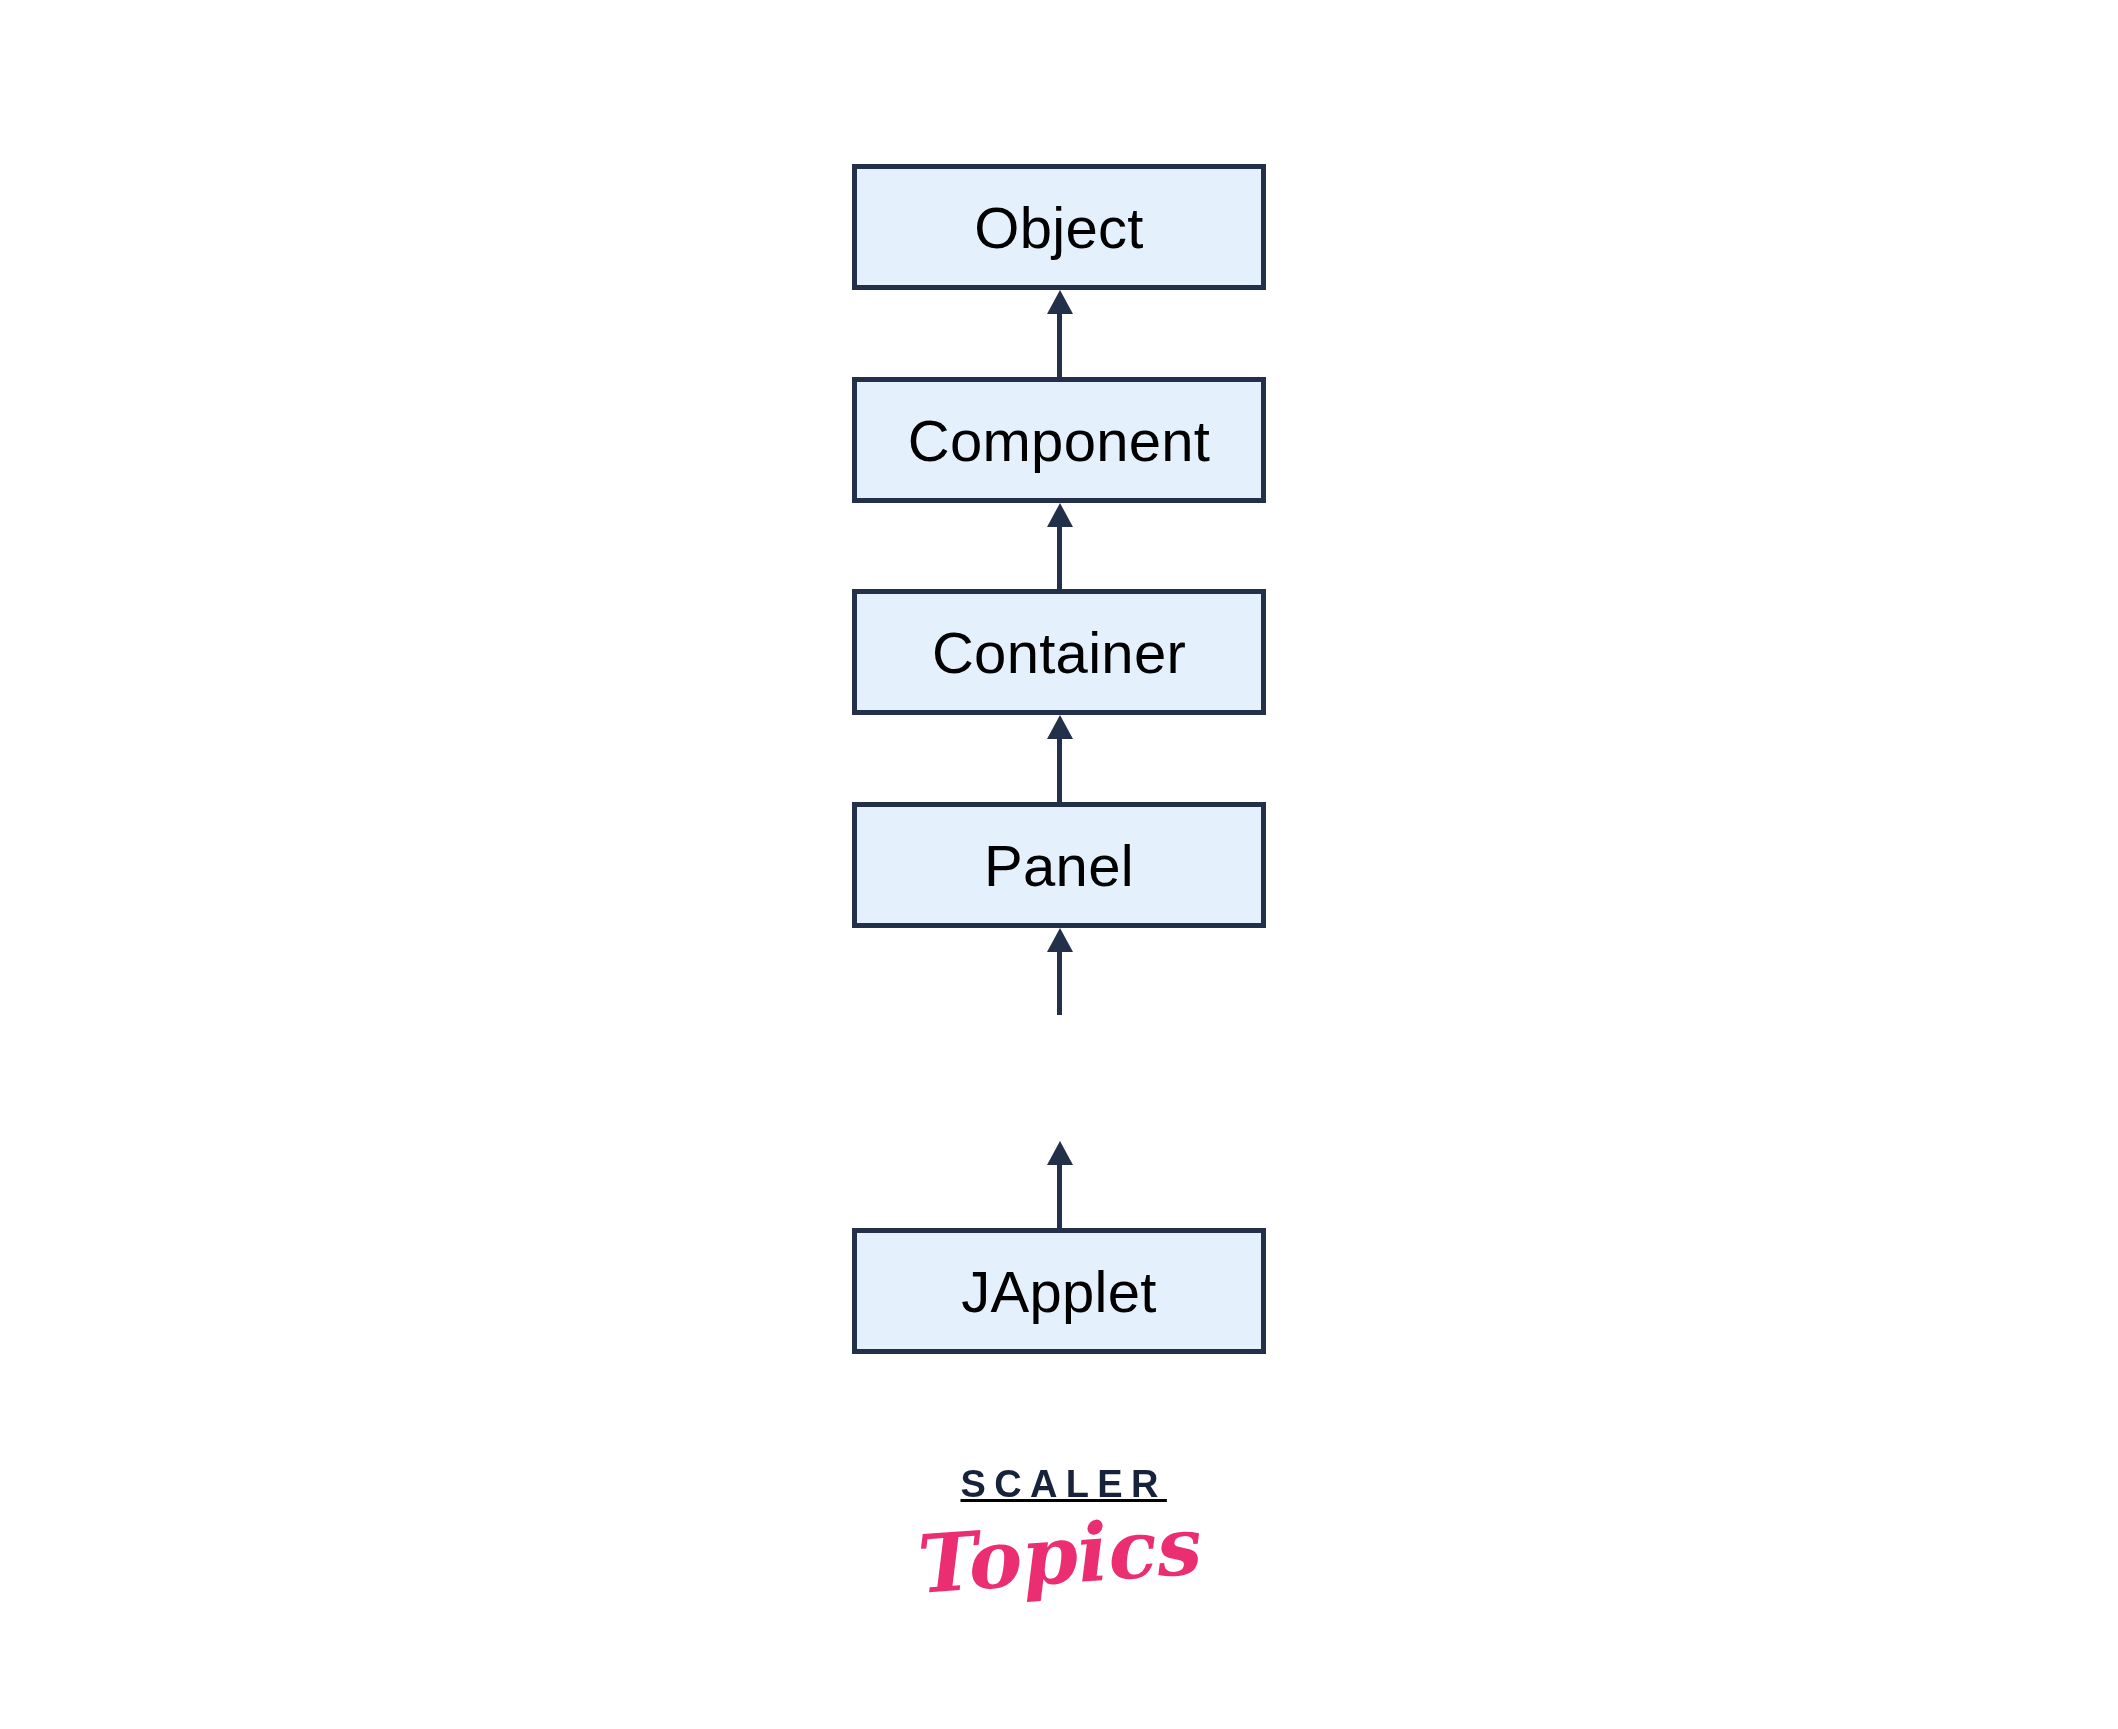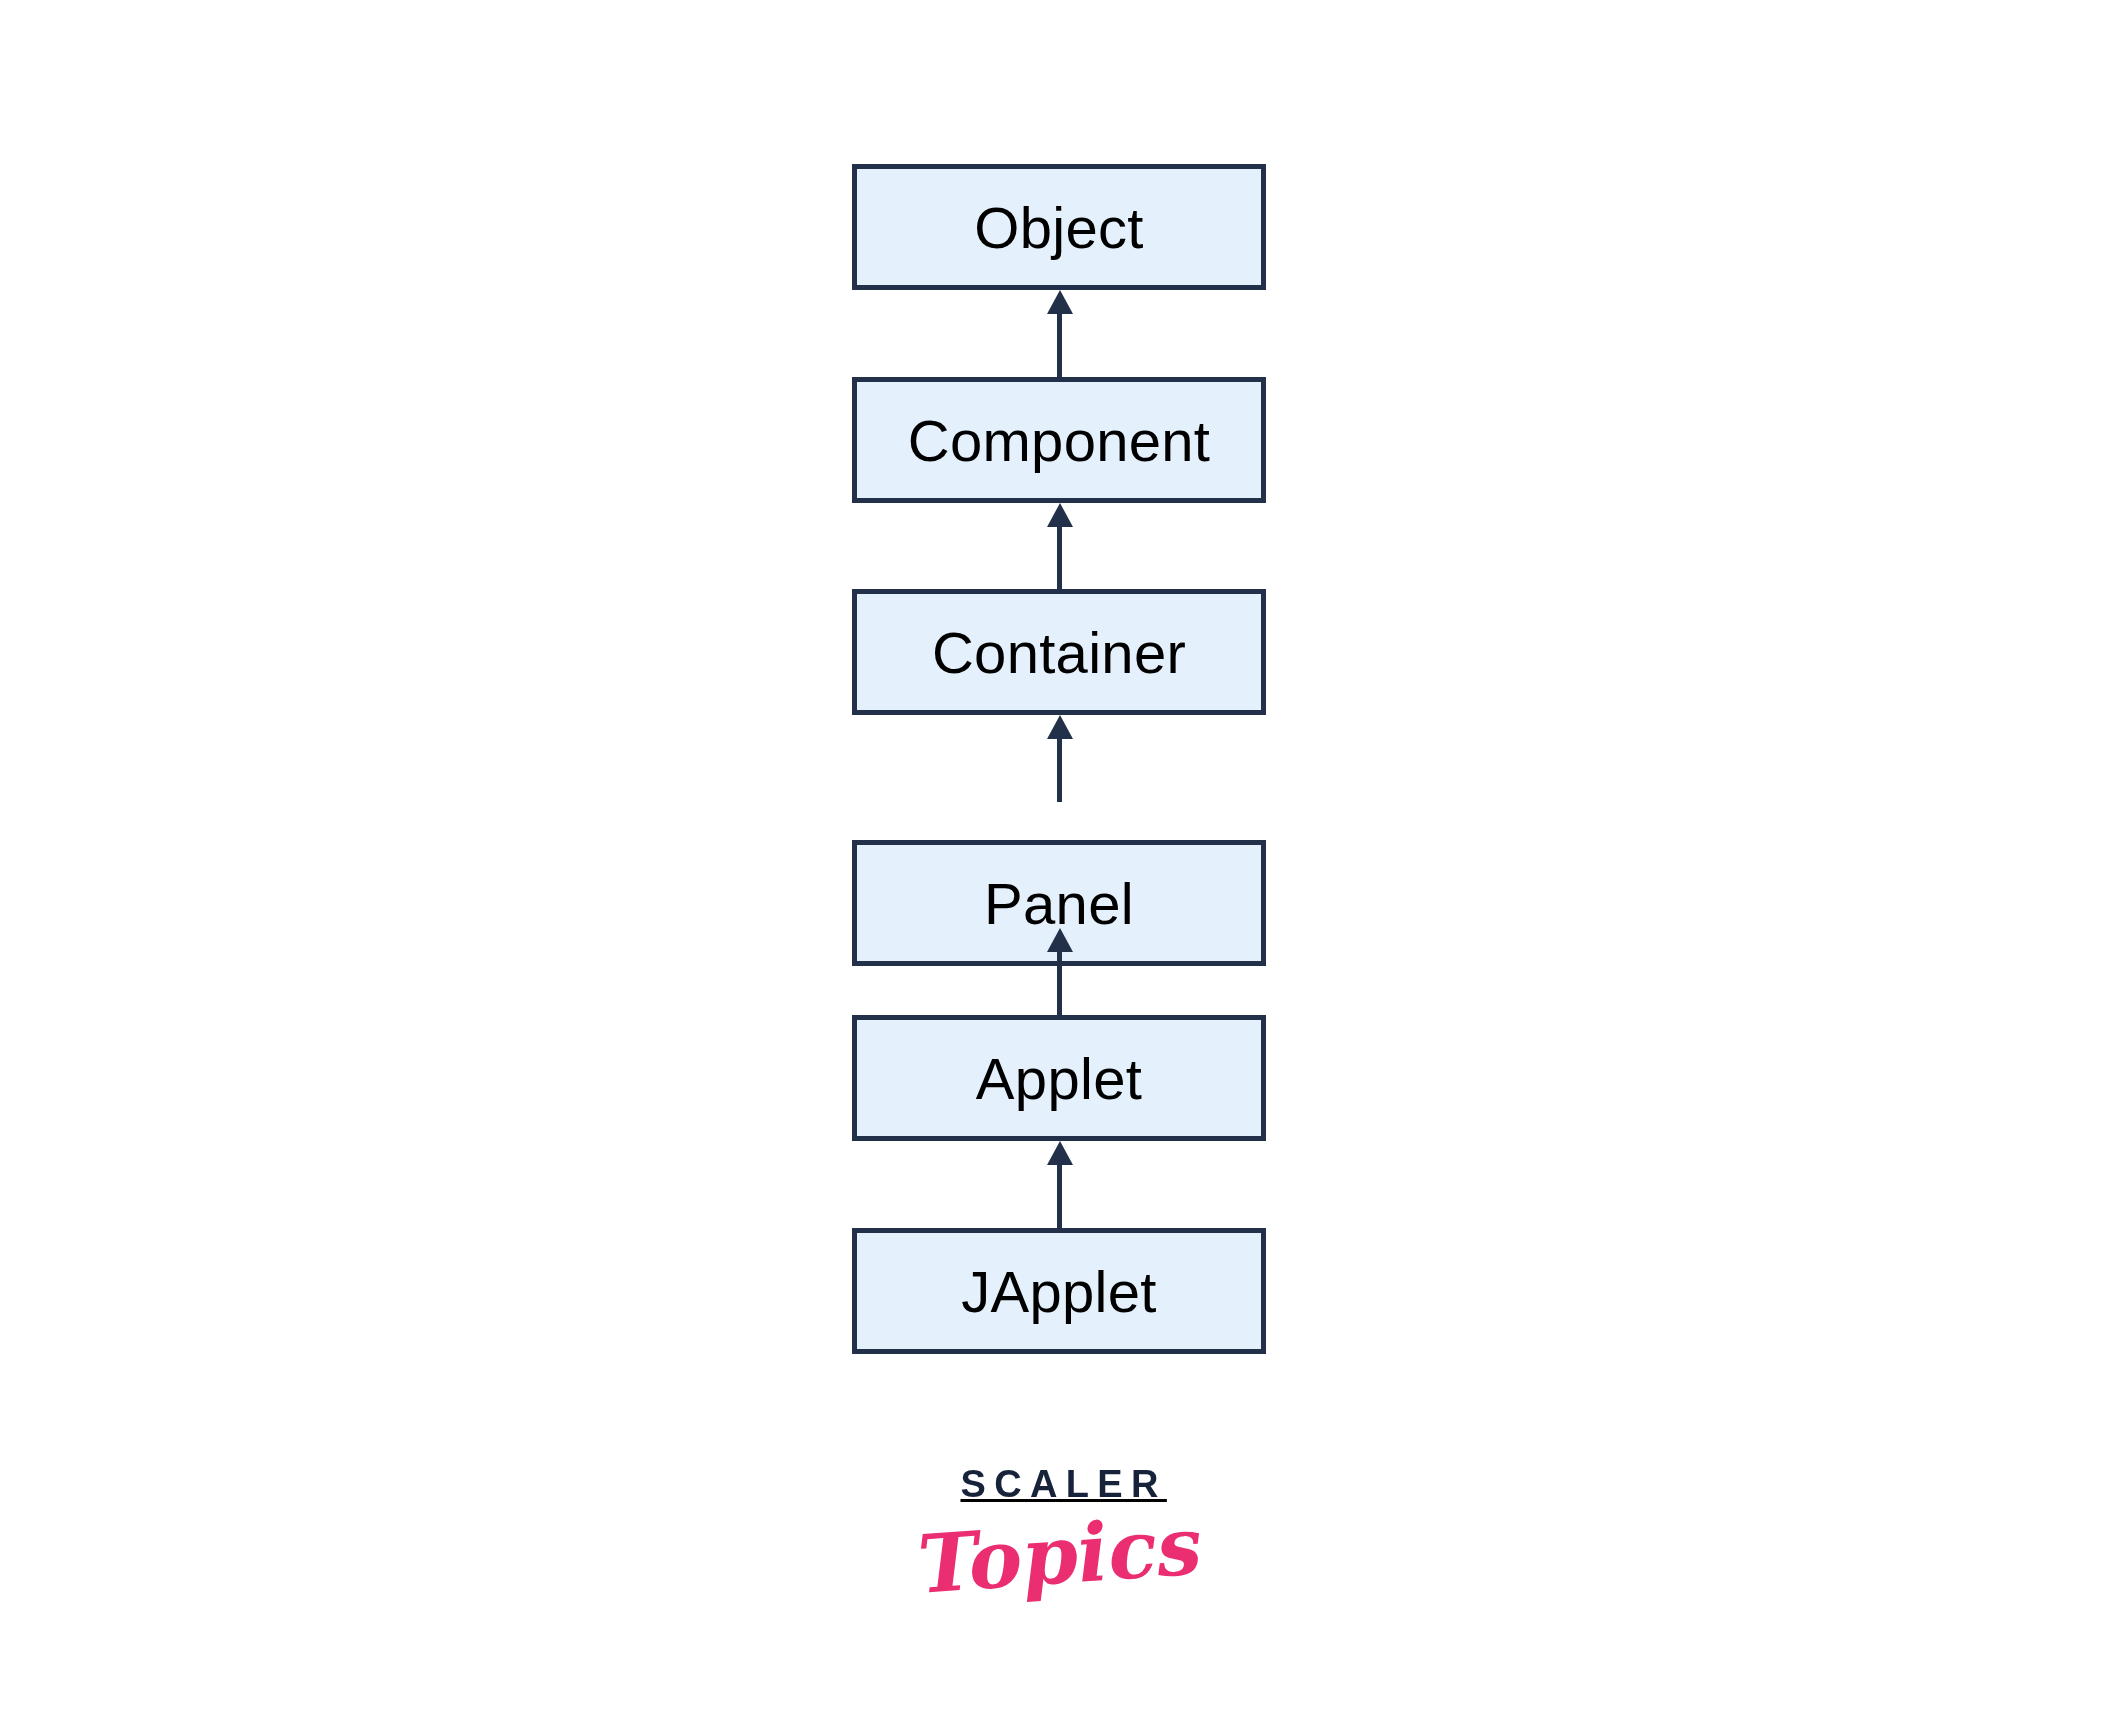--- a/index.html
+++ b/index.html
@@ -86,25 +86,22 @@
 
   <div class="class-box" style="top:164px">
     <span class="class-label">Object</span>
   </div>
   <div class="class-box" style="top:589px">
     <span class="class-label">Container</span>
   </div>
   <div class="class-box" style="top:377px">
     <span class="class-label">Component</span>
   </div>
-  <div class="class-box" style="top:840px">
+  <div class="class-box" style="top:802px">
     <span class="class-label">Panel</span>
-  </div>
-  <div class="class-box" style="top:1015px">
-    <span class="class-label">Applet</span>
   </div>
   <div class="class-box" style="top:1228px">
     <span class="class-label">JApplet</span>
   </div>
 
   <div class="arrow" style="top:290px">
     <div class="arrow-head"></div>
     <div class="arrow-line"></div>
   </div>
   <div class="arrow" style="top:503px">

